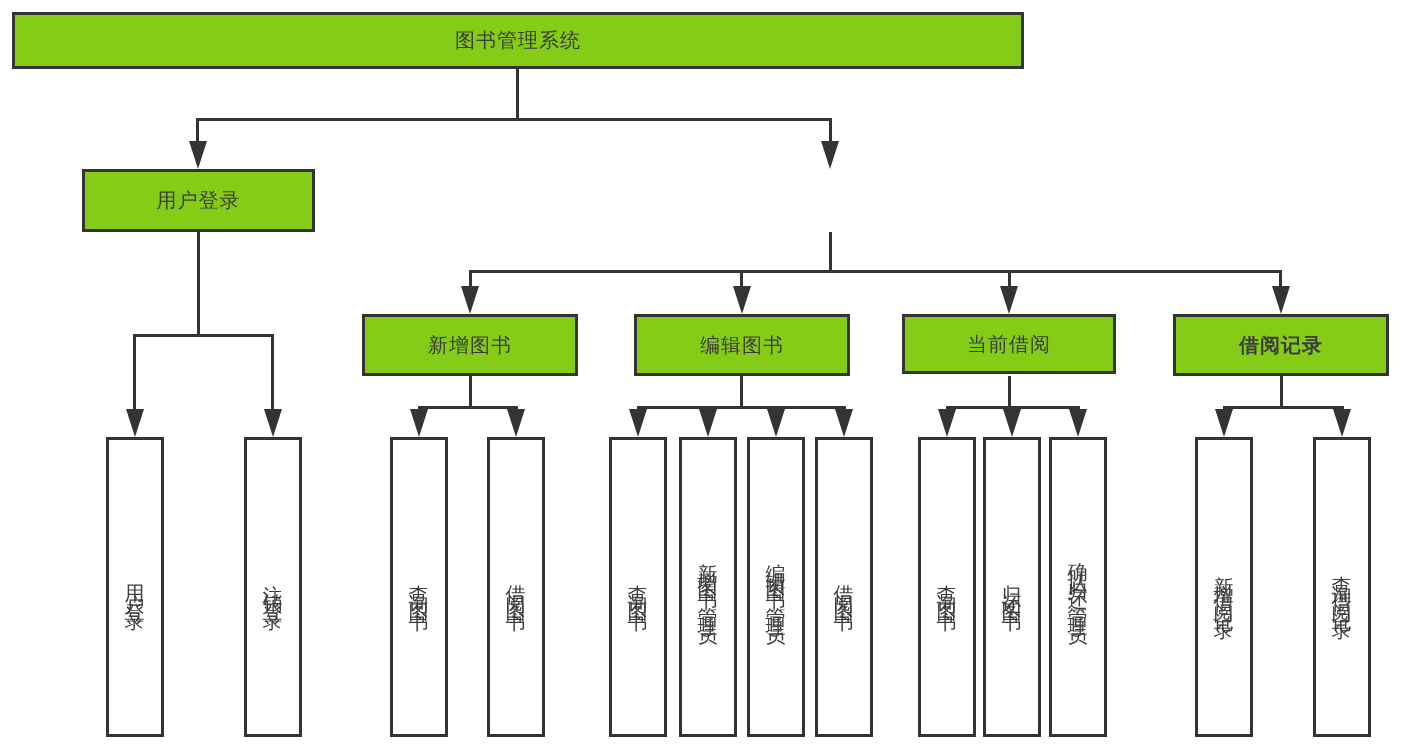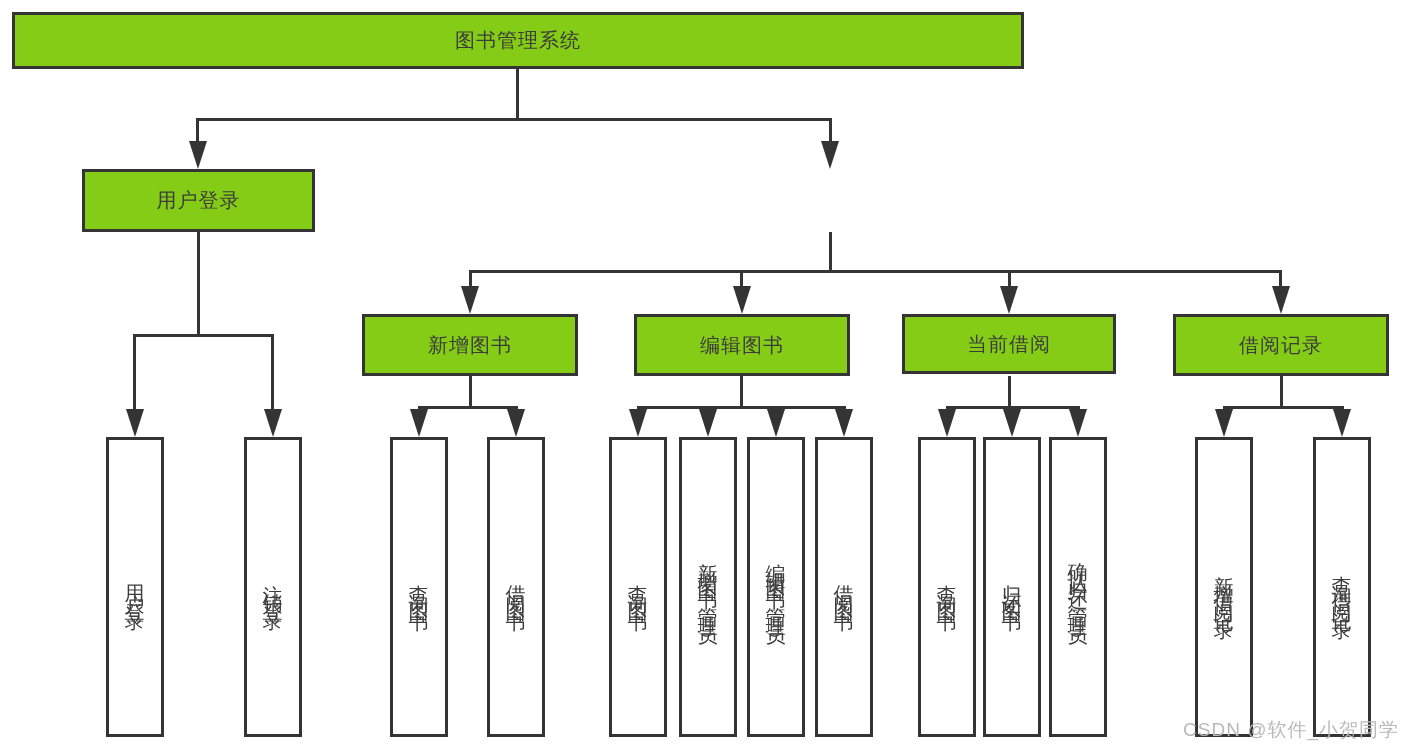--- a/index.html
+++ b/index.html
@@ -110,21 +110,21 @@
 
   <div class="hbox" style="left:362px; top:314px; width:216px; height:62px;">
     <span>新增图书</span>
   </div>
   <div class="hbox" style="left:634px; top:314px; width:216px; height:62px;">
     <span>编辑图书</span>
   </div>
   <div class="hbox" style="left:902px; top:314px; width:214px; height:60px;">
     <span>当前借阅</span>
   </div>
-  <div class="hbox" style="left:1173px; top:314px; width:216px; height:62px;">
+  <div class="hbox" style="left:1173px; top:314px; width:216px; height:62px;font-weight:bold;">
     <span>借阅记录</span>
   </div>
 
   <div class="vl" style="left:469px; top:376px; height:33px;"></div>
   <div class="hl" style="left:418px; top:406px; width:100px;"></div>
   <div class="vl" style="left:418px; top:406px; height:8px;"></div>
   <div class="ar" style="left:410px; top:409px;"></div>
   <div class="vl" style="left:515px; top:406px; height:8px;"></div>
   <div class="ar" style="left:507px; top:409px;"></div>
 
@@ -192,15 +192,14 @@
     <span>确认归还（管理员）</span>
   </div>
 
   <div class="vbox" style="left:1195px;">
     <span>新增借阅记录</span>
   </div>
   <div class="vbox" style="left:1313px;">
     <span>查询借阅记录</span>
   </div>
 
-  <div id="watermark">CSDN @软件_小贺同学</div>
 
 </div>
 
 </body></html>

